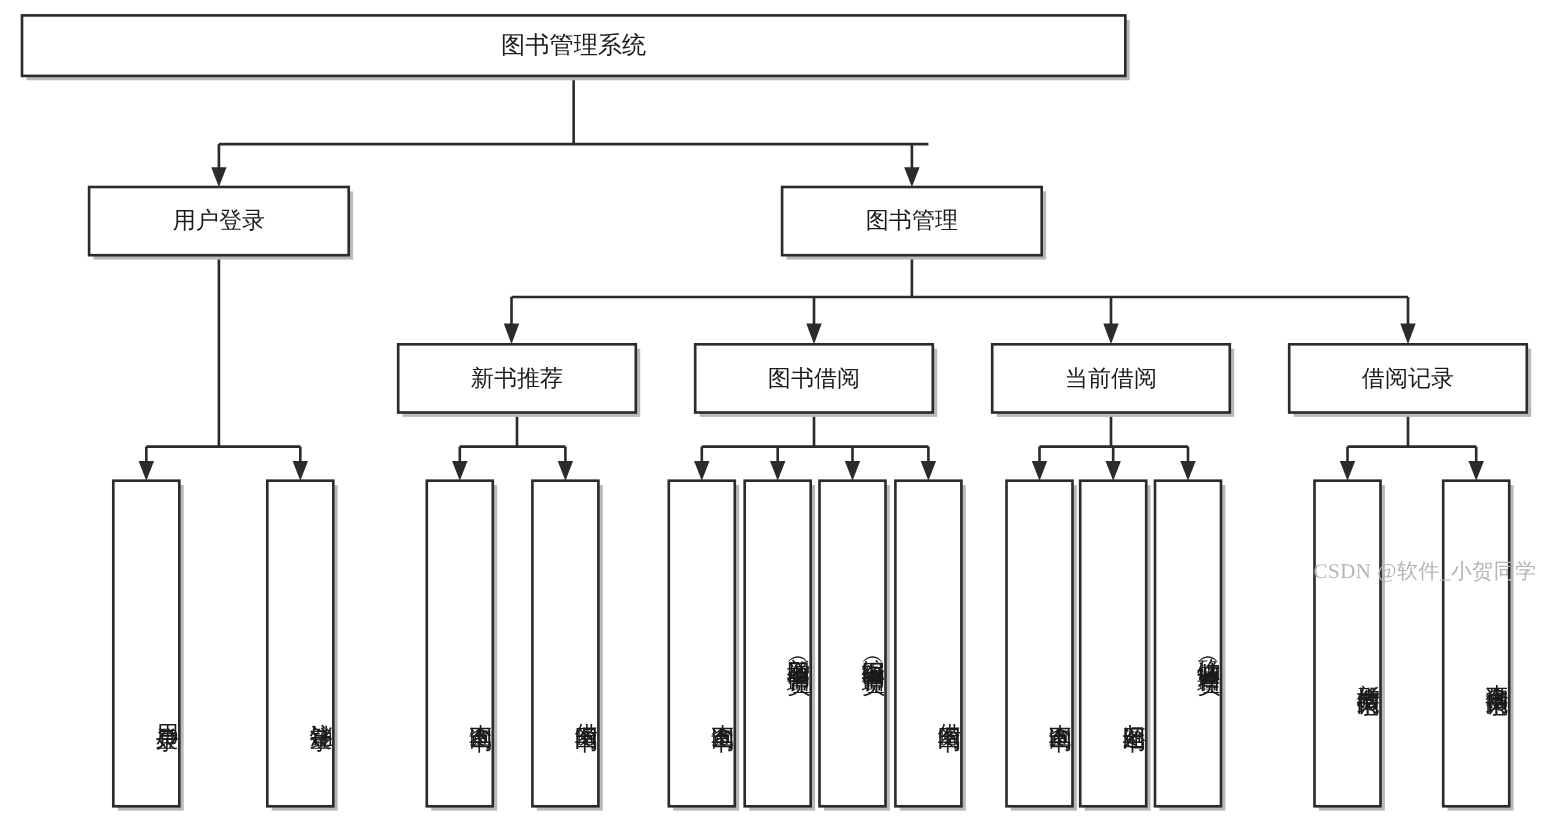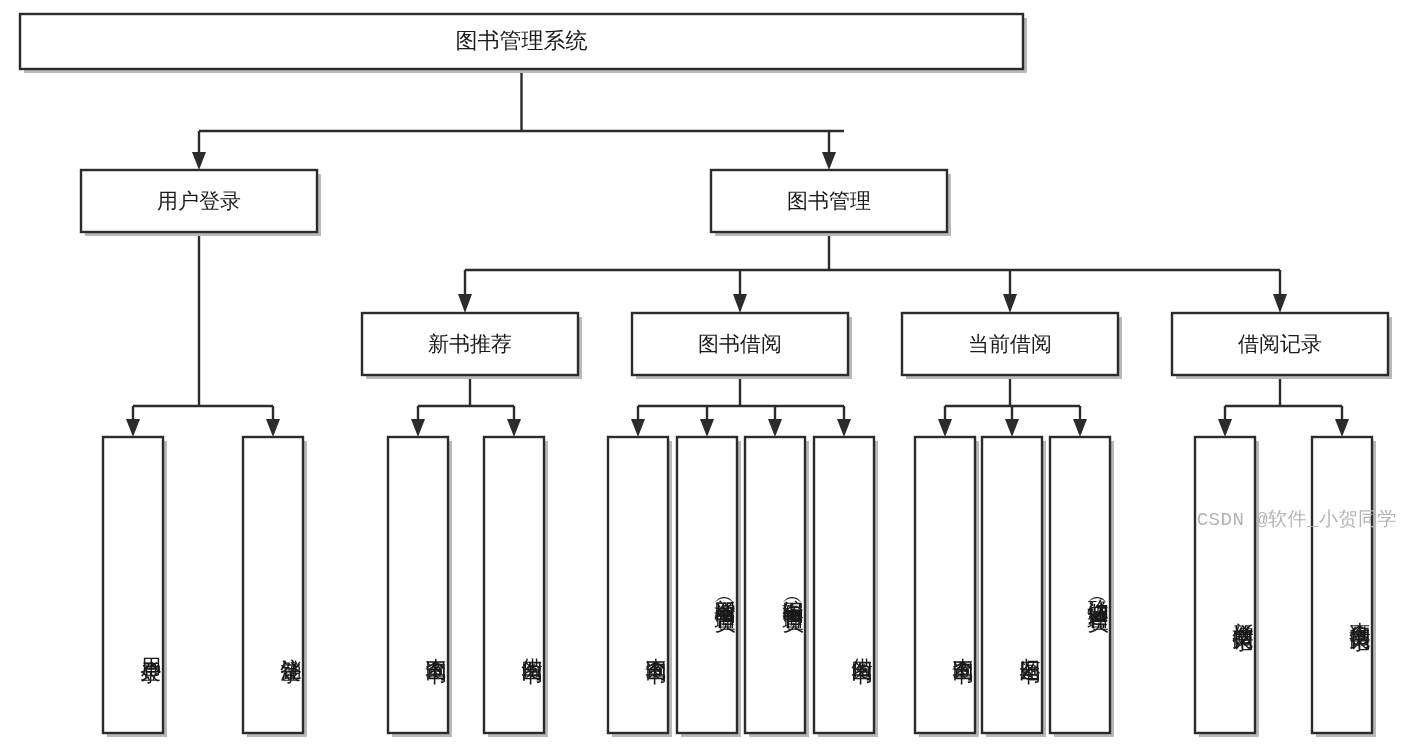--- a/index.html
+++ b/index.html
@@ -72,21 +72,21 @@
     display: flex;
     align-items: flex-start;
     justify-content: center;
     white-space: nowrap;
     pointer-events: none;
   }
   .watermark {
     position: absolute;
     right: 8px;
     bottom: 4px;
-    font-family: Liberation Mono, monospace;
+    font-family: Liberation Serif, serif;
     font-size: 19px;
     color: #b4b4b4;
     white-space: nowrap;
     letter-spacing: 0.5px;
   }
 </style>
 </head>
 <body>
 
 <div id="diagram-root">

